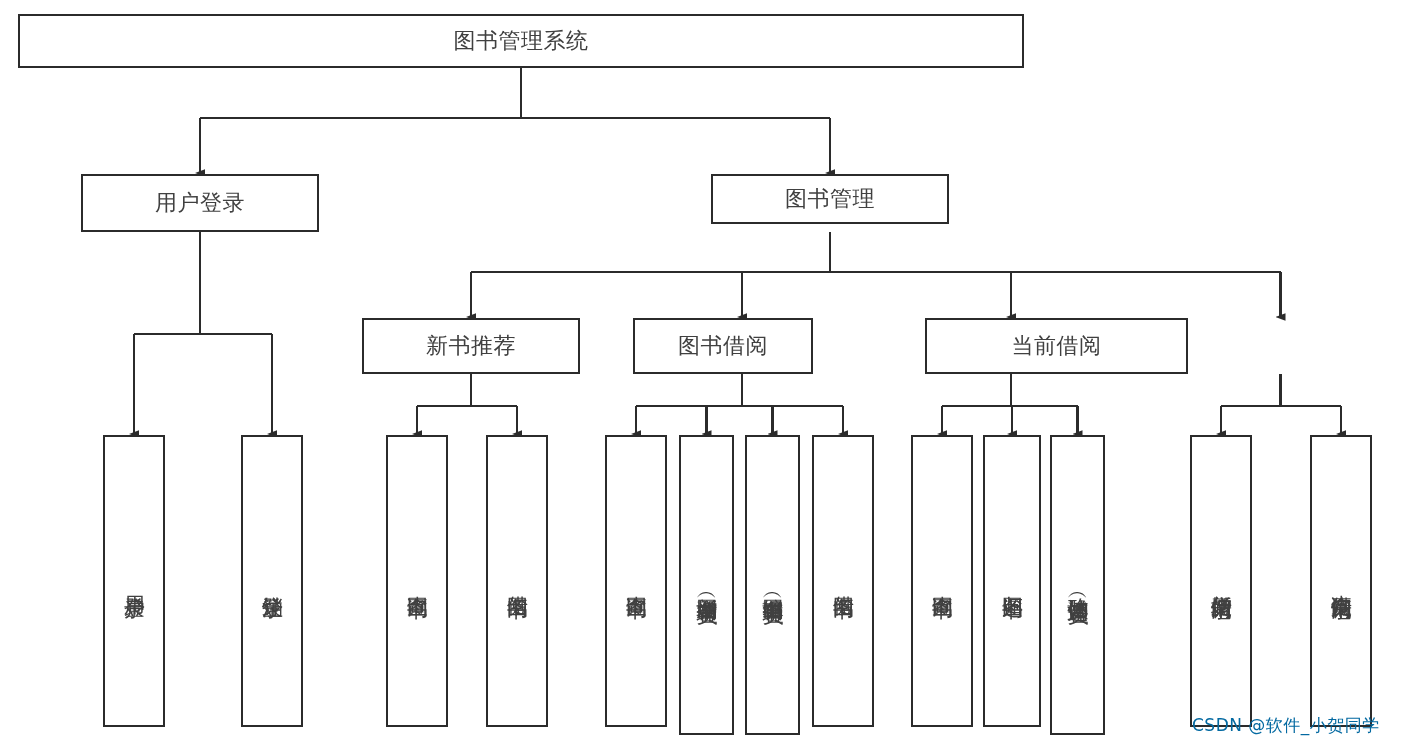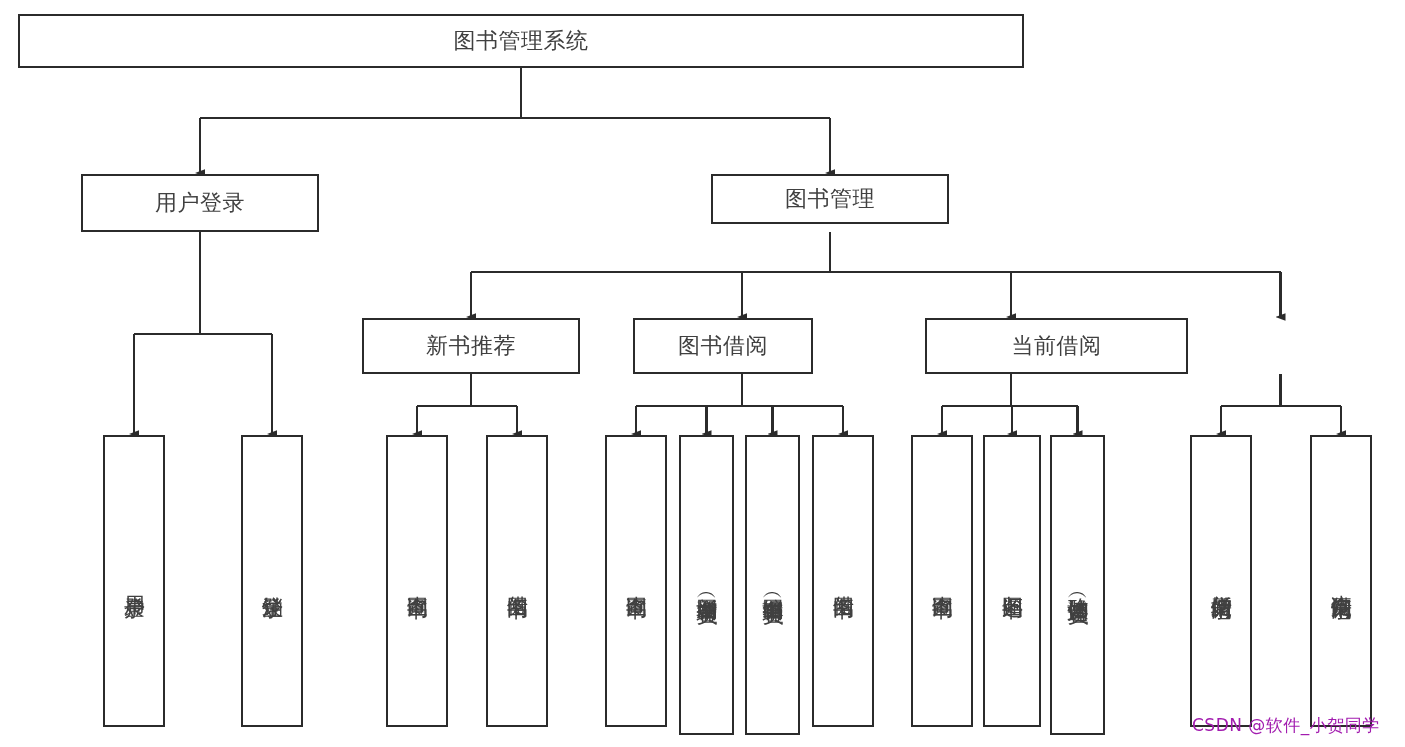--- a/index.html
+++ b/index.html
@@ -49,21 +49,21 @@
     letter-spacing: 1px;
     padding: 4px 0;
   }
   .node.vert .txt {
     writing-mode: vertical-rl;
     text-orientation: upright;
     white-space: nowrap;
   }
   .watermark {
     position: absolute;
-    color: #a21caf;
+    color: #0369a1;
     font-size: 17px;
     white-space: nowrap;
     letter-spacing: 0.5px;
     user-select: none;
   }
 </style>
 </head>
 <body>
 
 <div id="canvas">

